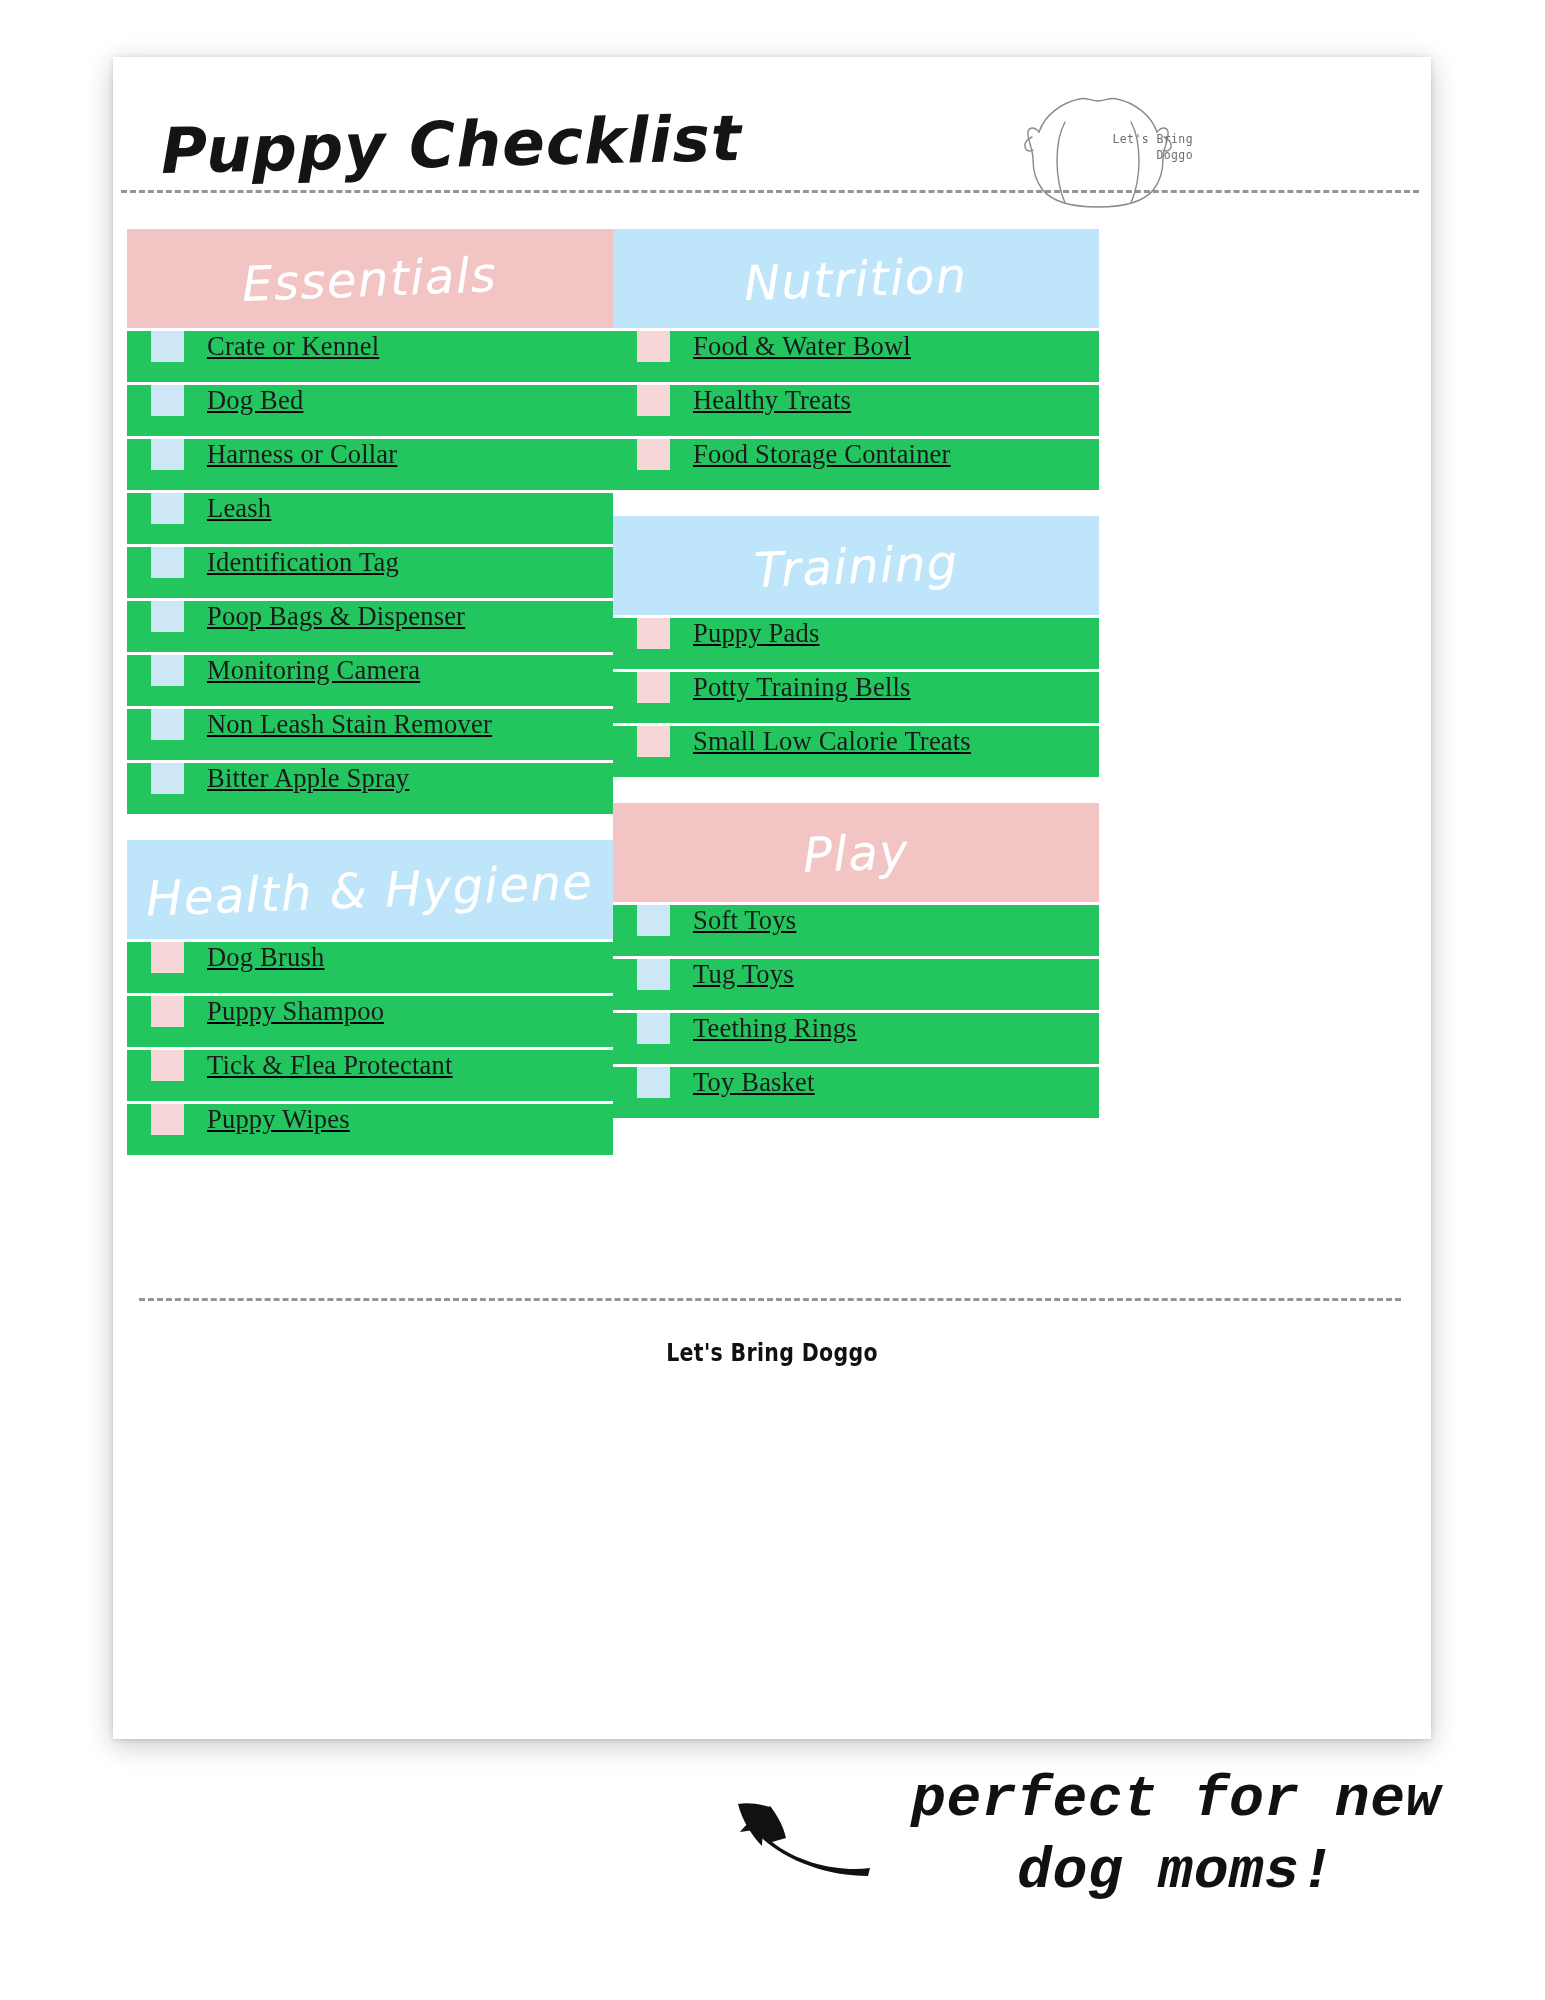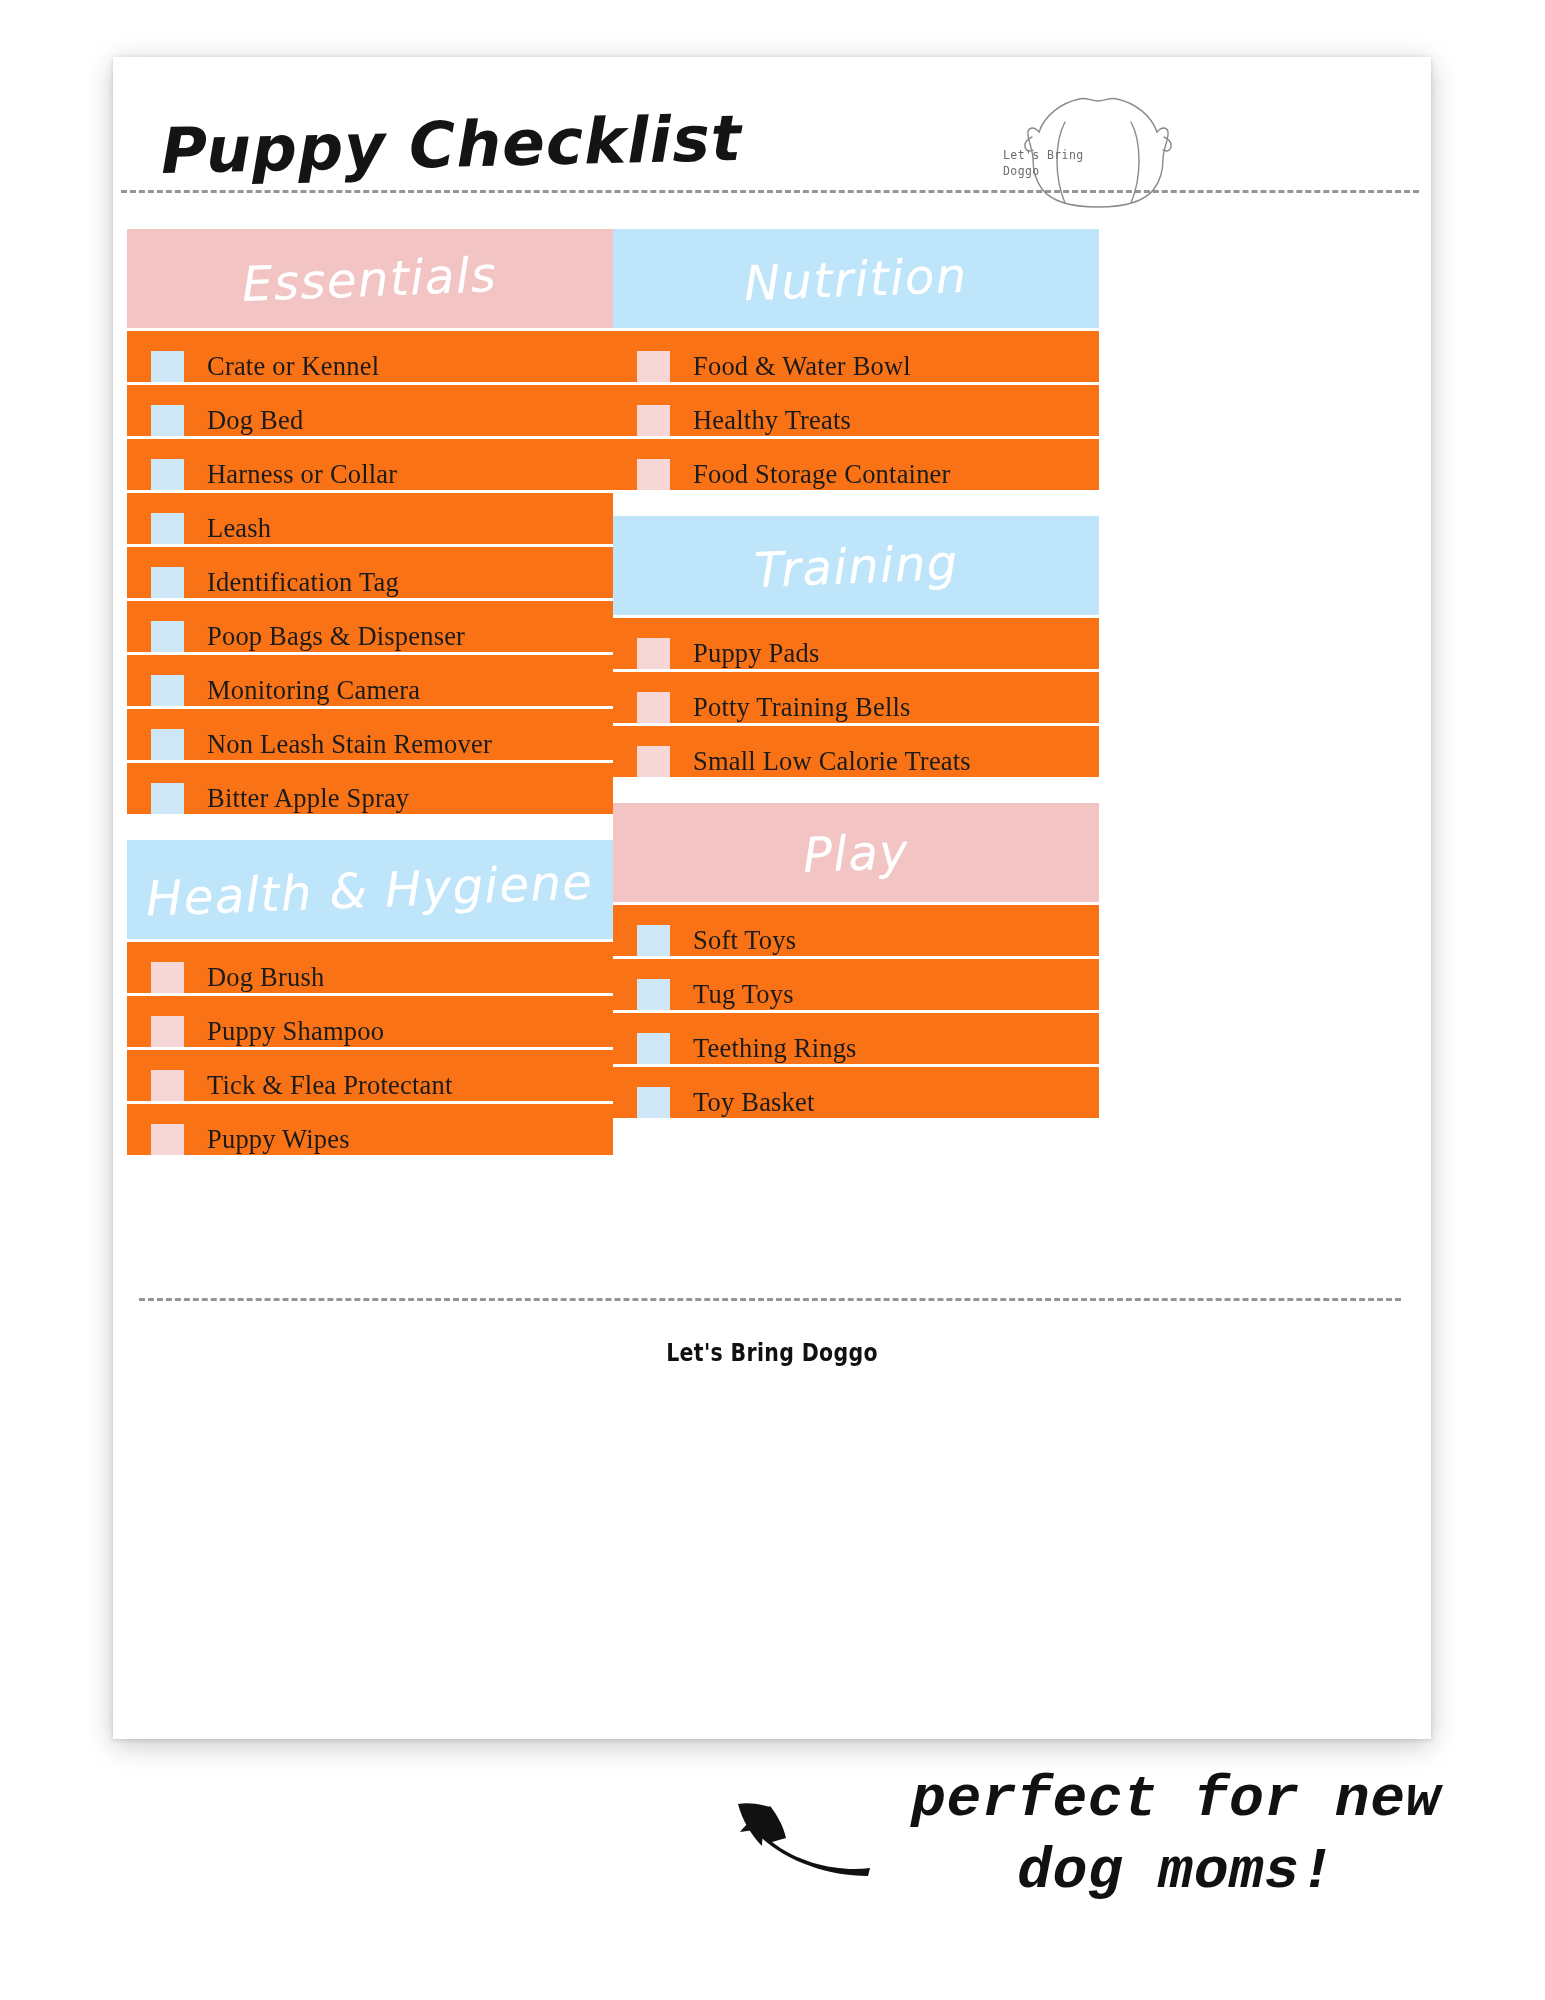--- a/index.html
+++ b/index.html
@@ -37,22 +37,22 @@
     white-space:nowrap;
   }
   #logo{
     position:absolute;
     left:890px; top:28px;
     width:190px; height:124px;
   }
   #logo svg{display:block;width:190px;height:124px;}
   #logo-text{
     position:absolute;
-    left:0; top:62px; width:190px;
-    text-align:left;
+    left:0; top:46px; width:190px;
+    text-align:right;
     font-family:"DejaVu Sans Mono", monospace;
     font-size:11.5px;
     line-height:16px;
     color:#6d6d6d;
     letter-spacing:0.4px;
   }
 
   .dashrule{
     position:absolute;
     height:0;
@@ -91,26 +91,27 @@
     transform:rotate(-2.2deg);
     white-space:nowrap;
     text-shadow:0 0 1px rgba(255,255,255,.45);
   }
   .sec-head.pink{ background:#f2c4c4; }
   .sec-head.blue{ background:#bee5fa; }
 
   .items{ margin-top:3px; }
   .item{
     height:51px;
-    background:#f97316;
+    background:#22c55e;
     margin-bottom:3px;
     display:flex;
-    align-items:flex-end;
+    align-items:flex-start;
     padding-left:24px;
     box-sizing:border-box;
+    text-decoration:underline;
   }
   .cbox{
     width:33px; height:31px;
     flex:0 0 auto;
     margin-right:23px;
   }
   .cbox.blue{ background:#cee7f7; }
   .cbox.pink{ background:#f6d6d6; }
   .item-label{
     font-family:"Liberation Serif", serif;

